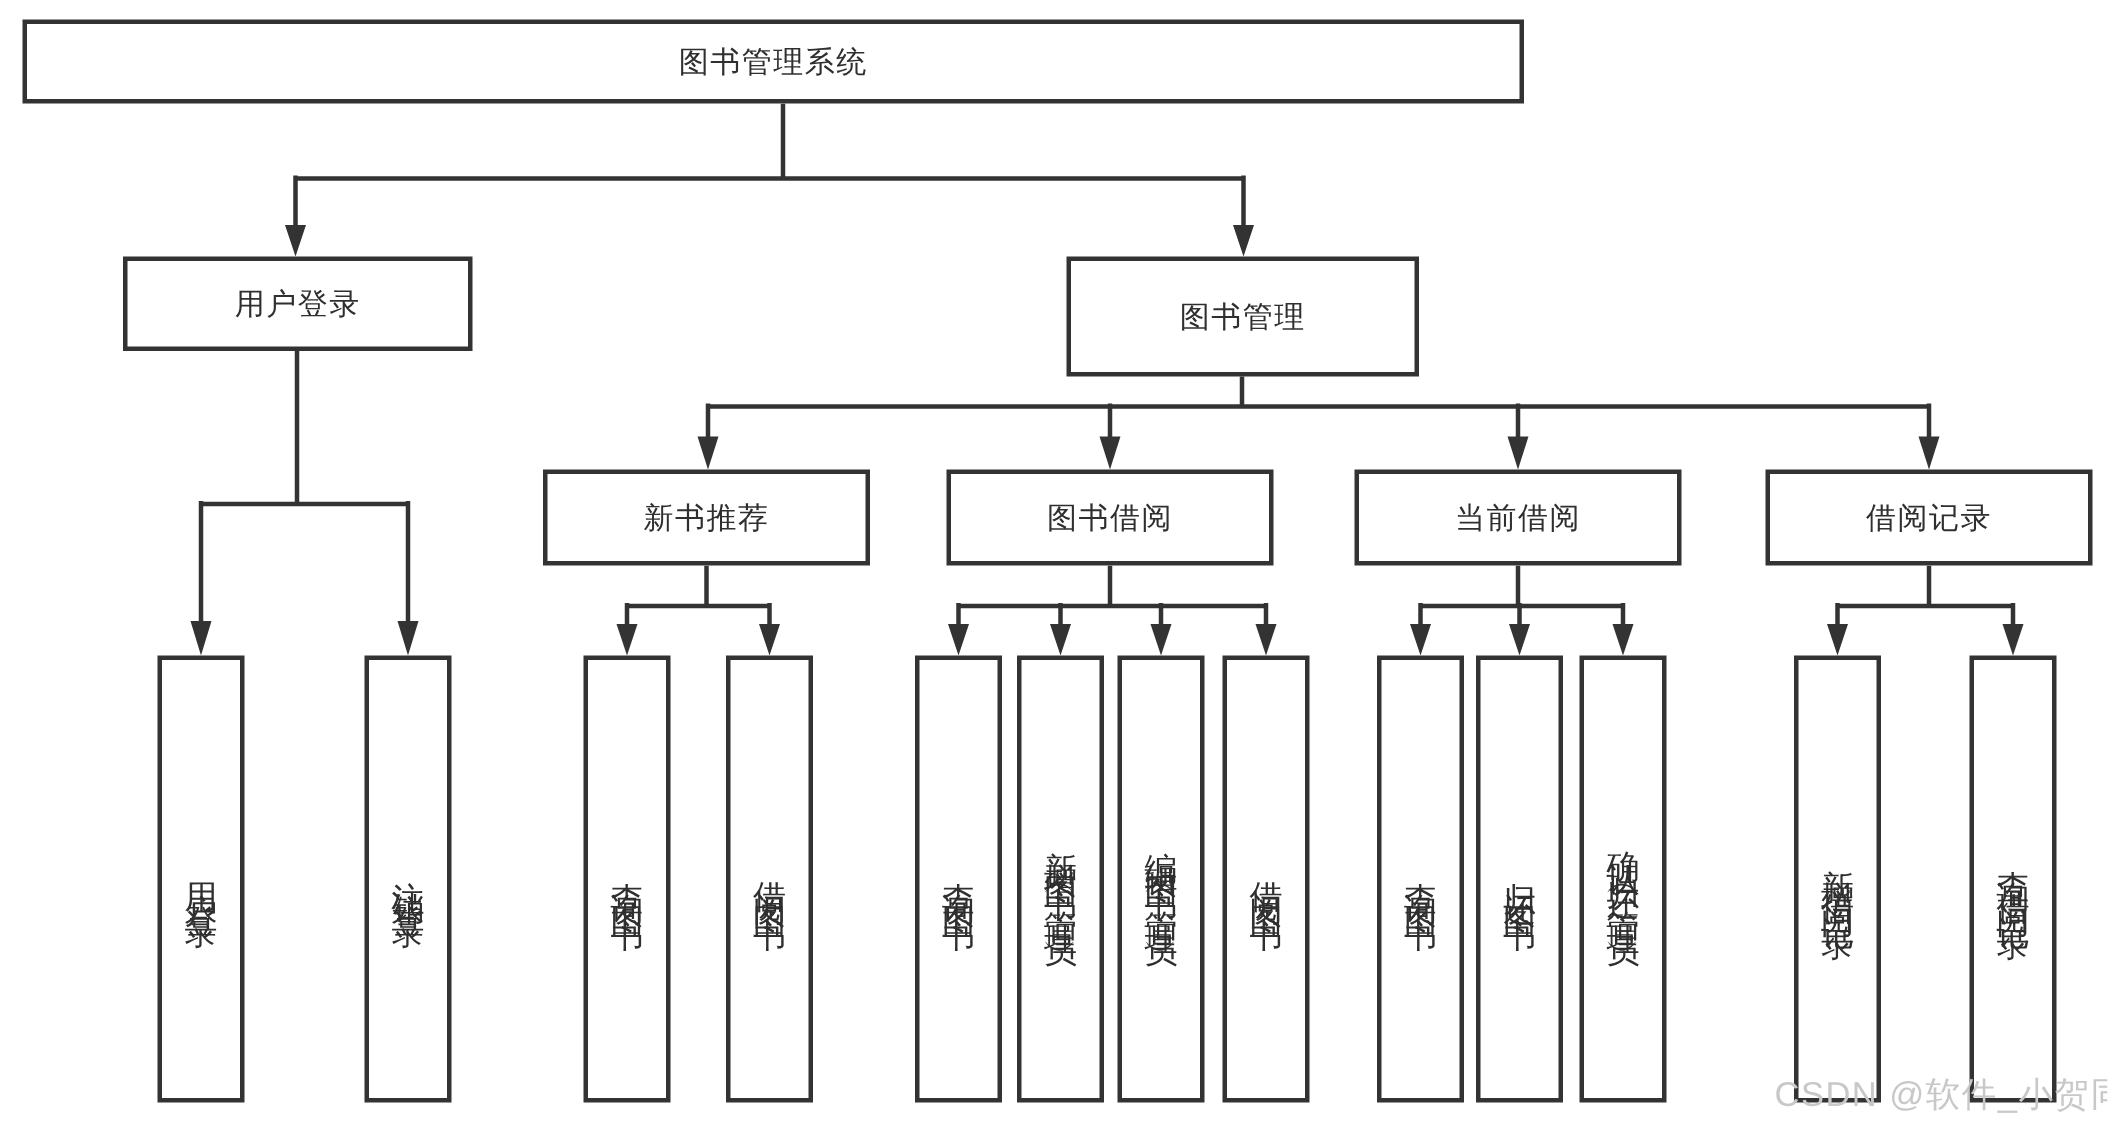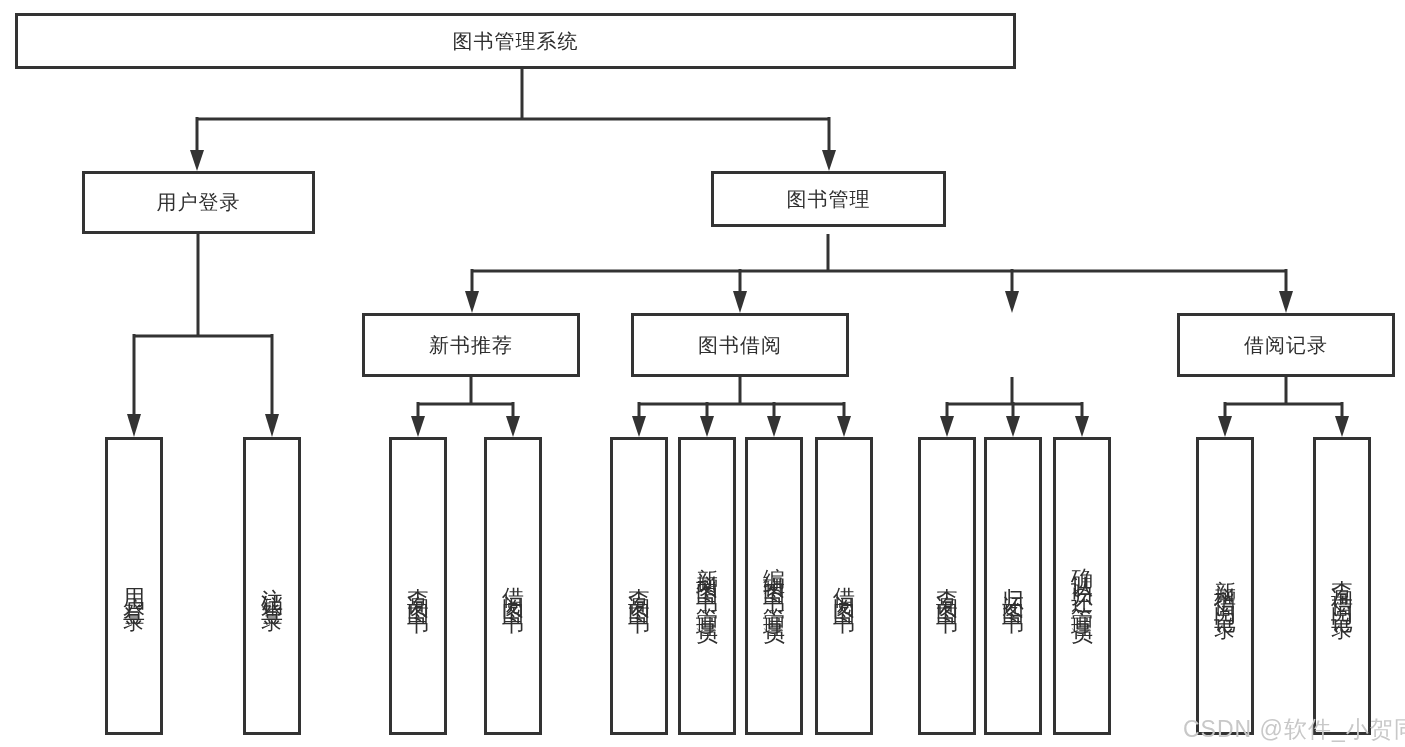--- a/index.html
+++ b/index.html
@@ -143,30 +143,33 @@
     </g>
   </svg>
 
   <div class="box" style="left:15px; top:13px; width:1001px; height:56px;">
     <span>图书管理系统</span>
   </div>
 
   <div class="box" style="left:82px; top:171px; width:233px; height:63px;">
     <span>用户登录</span>
   </div>
-  <div class="box" style="left:711px; top:171px; width:235px; height:56px;">
+  <div class="box" style="left:711px; top:171px; width:235px; height:80px;">
     <span>图书管理</span>
   </div>
 
   <div class="box" style="left:362px; top:313px; width:218px; height:64px;">
     <span>新书推荐</span>
   </div>
   <div class="box" style="left:631px; top:313px; width:218px; height:64px;">
     <span>图书借阅</span>
   </div>
+  <div class="box" style="left:903px; top:313px; width:218px; height:64px;">
+    <span>当前借阅</span>
+  </div>
   <div class="box" style="left:1177px; top:313px; width:218px; height:64px;">
     <span>借阅记录</span>
   </div>
 
   <div class="leaf" style="left:105px;">
     <span class="vtext">用户登录</span>
   </div>
   <div class="leaf" style="left:243px;">
     <span class="vtext">注销登录</span>
   </div>

